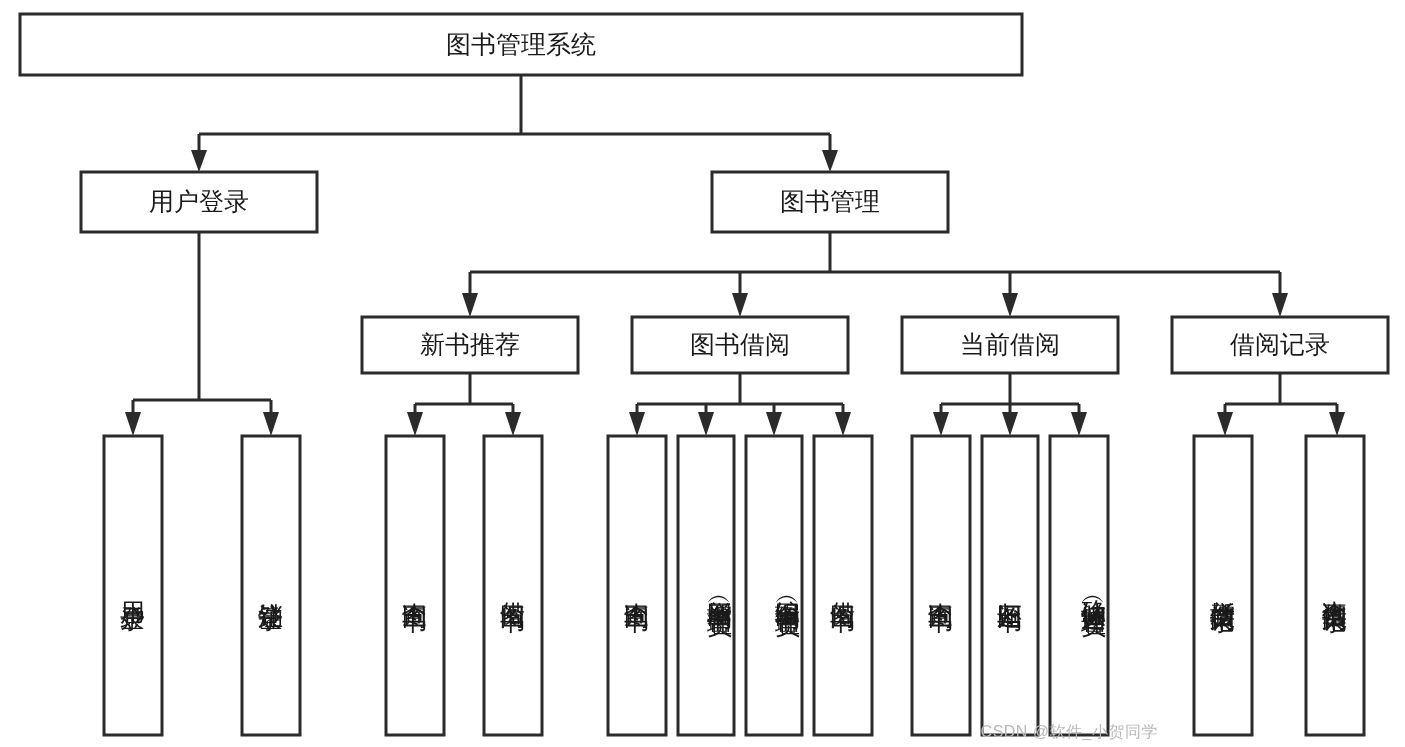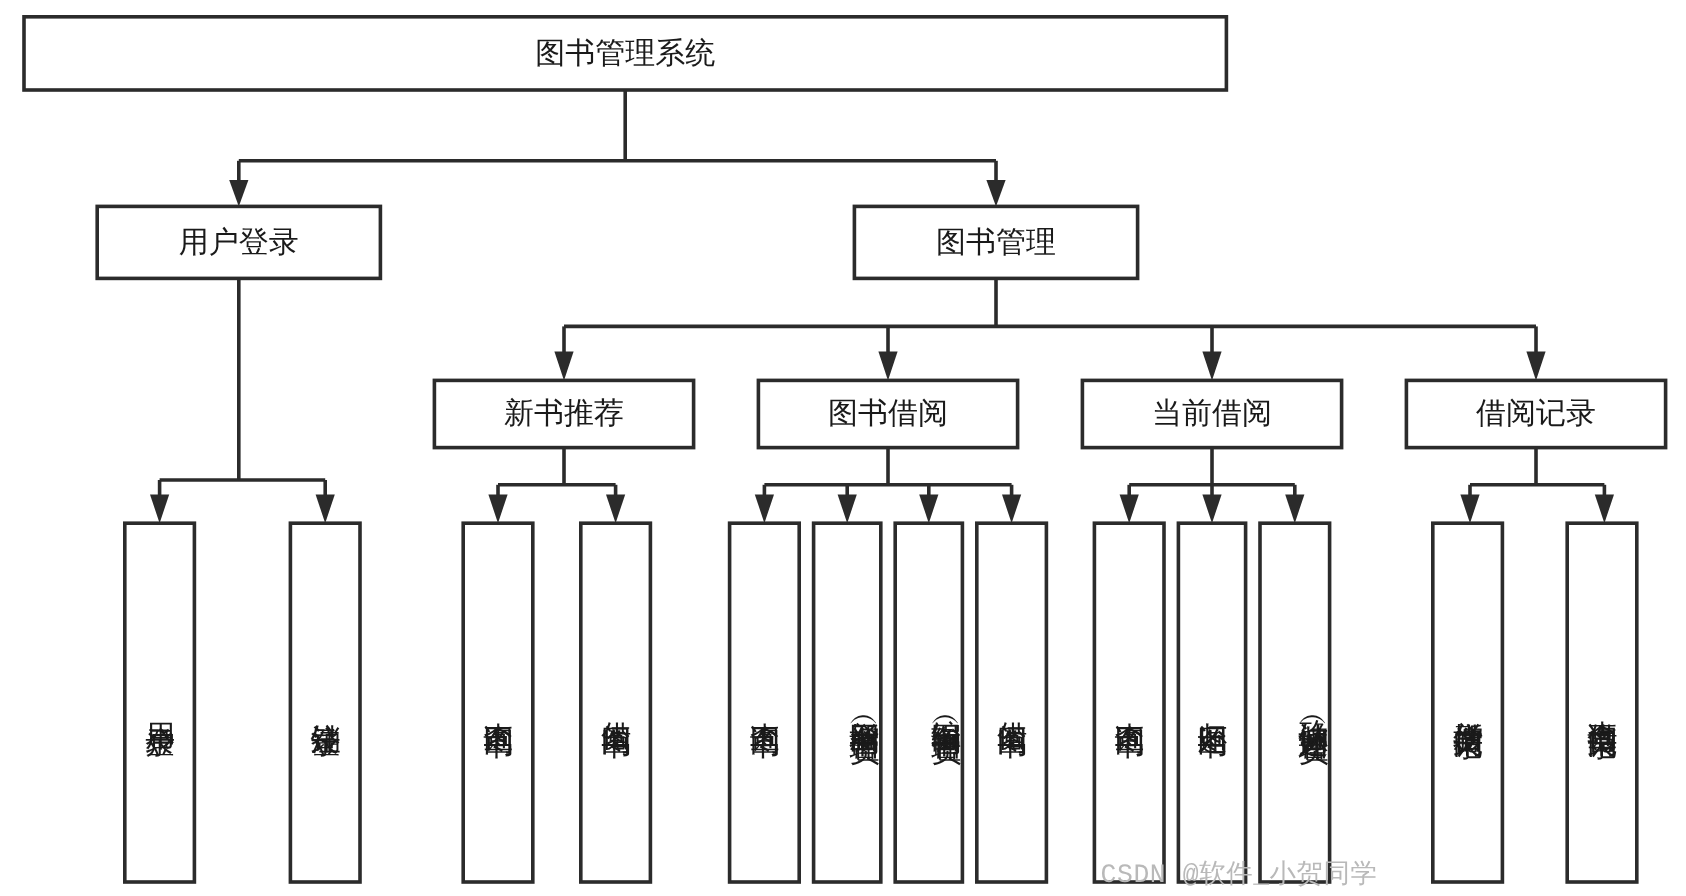--- a/index.html
+++ b/index.html
@@ -60,24 +60,24 @@
     font-size: 25px;
     line-height: 1.12;
     color: #1a1a1a;
     letter-spacing: 2px;
     white-space: nowrap;
     pointer-events: none;
     text-align: center;
   }
   .watermark {
     position: absolute;
-    right: 22px;
+    right: 12px;
     bottom: 4px;
-    font-family: Liberation Mono, monospace;
-    font-size: 22px;
+    font-family: Liberation Sans, sans-serif;
+    font-size: 16px;
     color: #b9b9b9;
     letter-spacing: 0.5px;
     white-space: nowrap;
   }
 </style>
 </head>
 <body>
 
 <div id="diagram-root">
 

